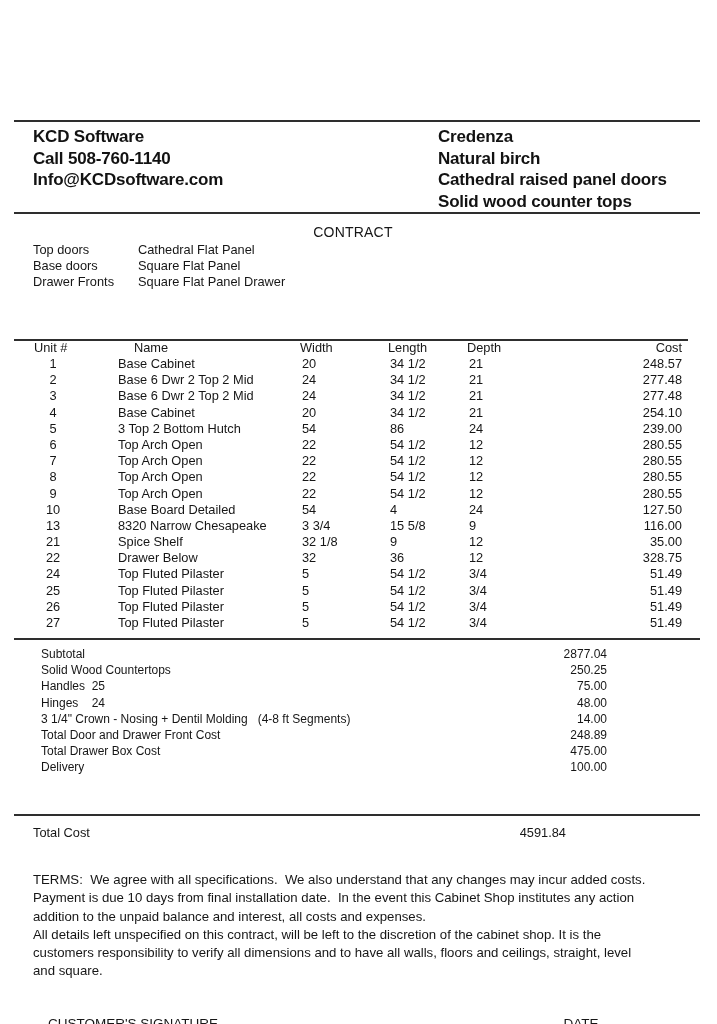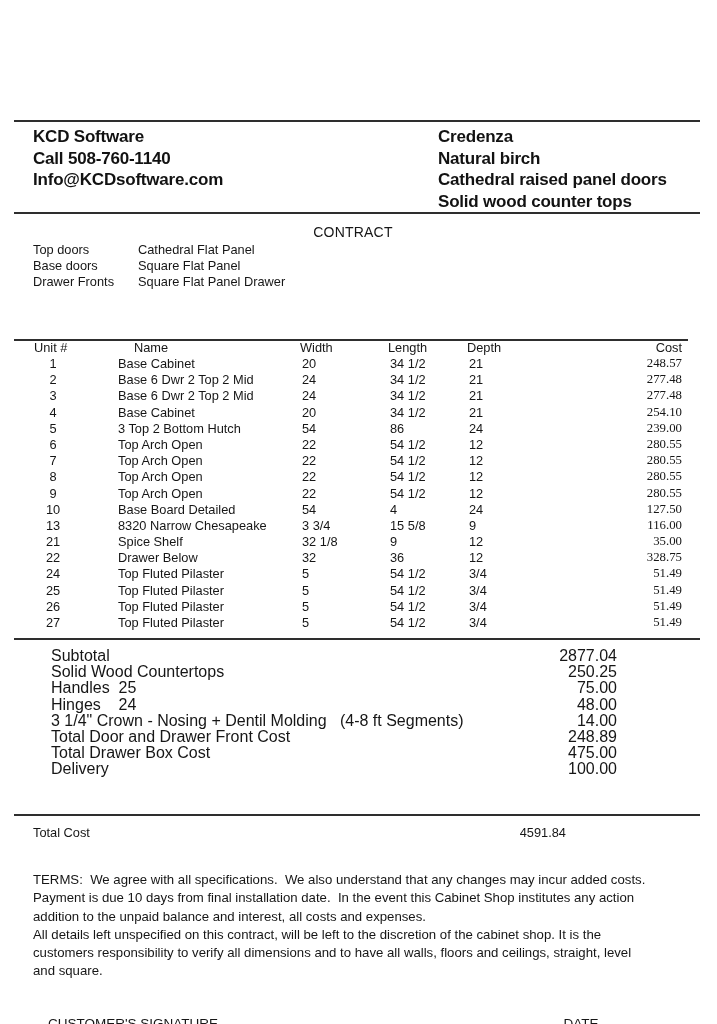--- a/index.html
+++ b/index.html
@@ -46,23 +46,23 @@
   .h-cost   { right: 35px; }
 
   .table-rows { position: absolute; top: 356px; left: 0; width: 717px; font-size: 12.8px; }
   .row { position: relative; height: 16.2px; }
   .row span { position: absolute; top: 0; white-space: pre; }
   .c-unit   { left: 33px; width: 40px; text-align: center; }
   .c-name   { left: 118px; }
   .c-width  { left: 302px; }
   .c-length { left: 390px; }
   .c-depth  { left: 469px; }
-  .c-cost   { right: 35px; font-family: Liberation Serif, serif; }
-
-  .totals { position: absolute; top: 647px; left: 18px; width: 634px; font-size: 16px; }
+  .c-cost   { right: 35px; }
+
+  .totals { position: absolute; top: 647px; left: 8px; width: 634px; font-size: 12px; }
   .t-row { position: relative; height: 16.2px; }
   .t-row span { position: absolute; top: 0; }
   .t-label { left: 33px; white-space: pre; }
   .t-value { right: 35px; }
 
   .grand { position: absolute; top: 825px; left: 0; width: 601px; height: 17px; font-size: 12.8px; }
   .grand span { position: absolute; top: 0; }
   .g-label { left: 33px; }
   .g-value { right: 35px; }
 

